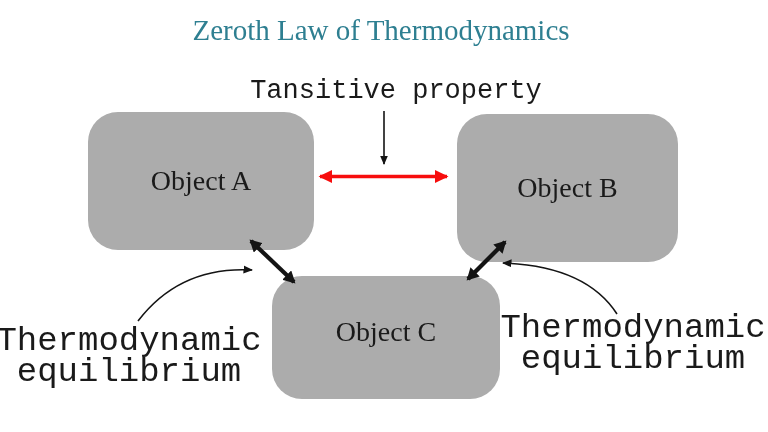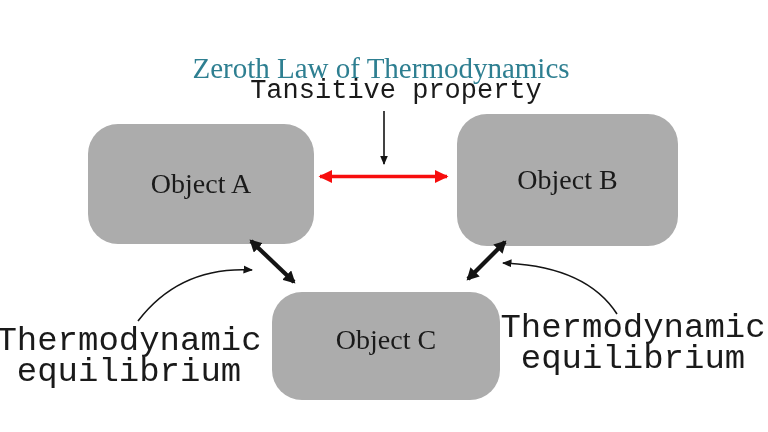--- a/index.html
+++ b/index.html
@@ -13,21 +13,20 @@
     color: #1a1a1a;
   }
   .title {
     position: absolute;
     left: 381px;
     top: 14px;
     transform: translateX(-50%);
     white-space: nowrap;
     font-size: 29px;
     color: #2e7f91;
-    margin-top: 38px;
   }
   .annotation { position: absolute; white-space: nowrap; font-family: Liberation Mono, monospace; }
   .transitive {
     left: 396px;
     top: 76px;
     transform: translateX(-50%);
     font-size: 27px;
   }
   .thermo {
     font-size: 34px;
@@ -39,23 +38,23 @@
   .thermo-right { left: 633px; top: 313px; }
   .node {
     position: absolute;
     background: #acacac;
     border-radius: 30px;
     display: flex;
     align-items: center;
     justify-content: center;
     font-size: 28px;
   }
-  .node-a { left: 88px;  top: 112px; width: 226px; height: 120px; margin-top: 12px; }
-  .node-b { left: 457px; top: 114px; width: 221px; height: 132px; }
-  .node-c { left: 272px; top: 292px; width: 228px; height: 108px; }
+  .node-a { left: 88px;  top: 112px; width: 226px; height: 138px; }
+  .node-b { left: 457px; top: 114px; width: 221px; height: 148px; }
+  .node-c { left: 272px; top: 276px; width: 228px; height: 123px; }
   .node-c span { position: relative; top: -6px; }
   .arrows {
     position: absolute;
     left: 0; top: 0;
     width: 768px; height: 432px;
     pointer-events: none;
   }
 </style>
 </head>
 <body>

